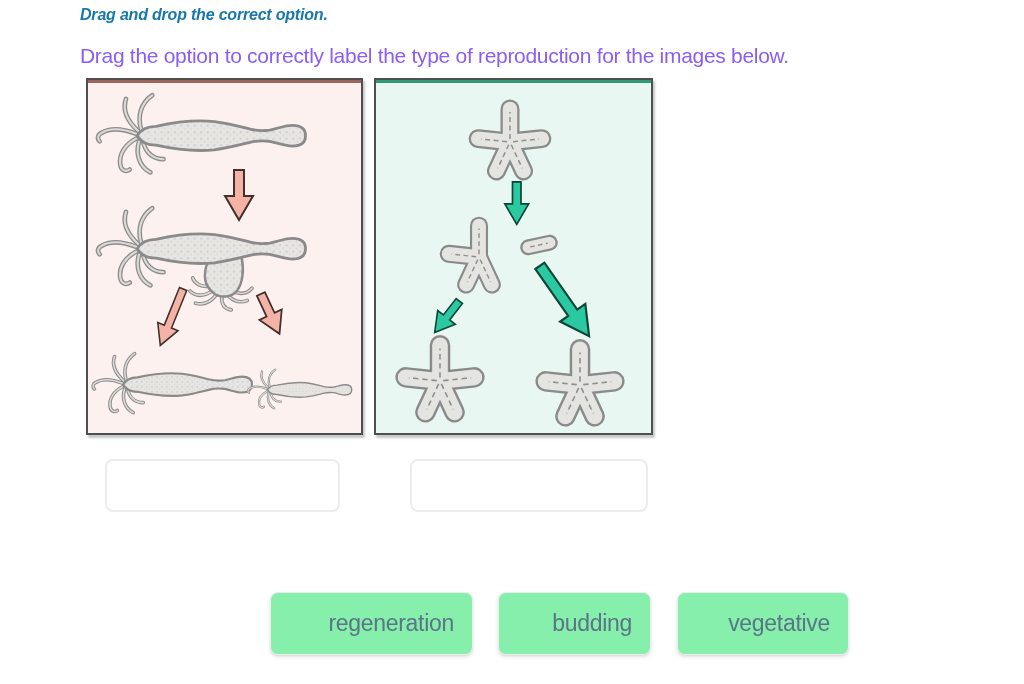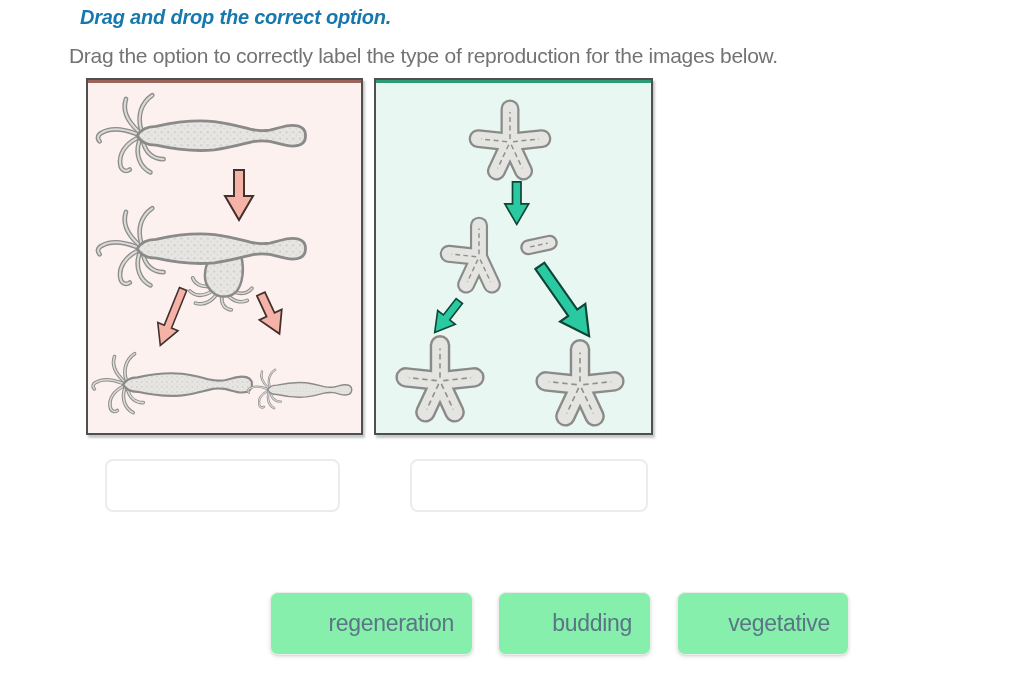--- a/index.html
+++ b/index.html
@@ -3,26 +3,26 @@
 <meta charset="utf-8">
 <style>
   * { margin:0; padding:0; box-sizing:border-box; }
   html,body { background:#ffffff; }
   body { font-family:"Liberation Sans","DejaVu Sans",sans-serif; }
   .stage {
     position:relative; width:1024px; height:684px; background:#ffffff; overflow:hidden;
   }
   .title {
     position:absolute; left:80px; top:6px;
-    font-size:20px; font-weight:bold; font-style:italic;
+    font-size:16px; font-weight:bold; font-style:italic;
     color:#1778ad; letter-spacing:-0.2px;
   }
   .subtitle {
-    position:absolute; left:69px; top:44px;
-    font-size:21px; color:#737373; letter-spacing:-0.3px;
+    position:absolute; left:80px; top:44px;
+    font-size:21px; color:#8b5cf6; letter-spacing:-0.3px;
   }
   .panel {
     position:absolute; top:78px; height:357px;
     border:2px solid #4f4f4f;
     box-shadow:2px 3px 2px rgba(90,100,95,.35);
   }
   .panel-pink { left:86px; width:277px; background:#fdf1ef; }
   .panel-mint { left:374px; width:279px; background:#e9f7f2; }
   .accent { position:absolute; top:0; left:0; right:0; height:3px; }
   .panel-pink .accent { background:#9c655b; }

